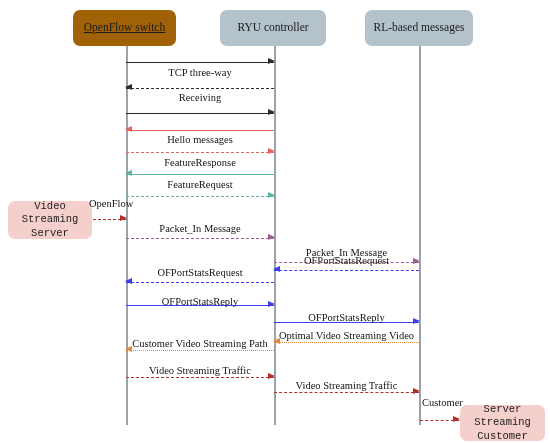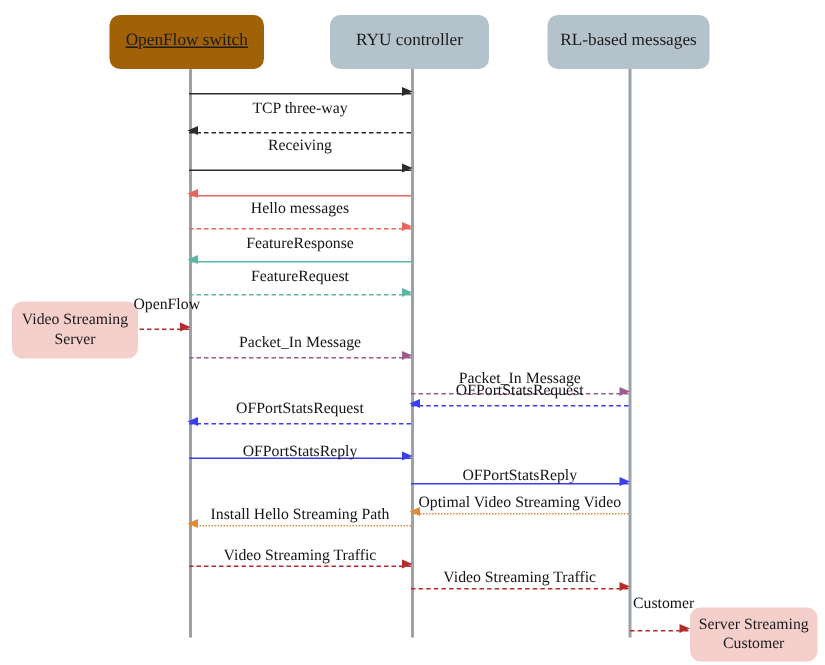--- a/index.html
+++ b/index.html
@@ -34,20 +34,21 @@
     position:absolute;
     background:#f5cfcc;
     border-radius:7px;
     display:flex;align-items:center;justify-content:center;
     text-align:center;
     font-size:10.5px;
     color:#1b1b1b;
     line-height:1.25;
     padding:0 4px;
     box-sizing:border-box;
+    font-family:Liberation Mono, monospace;
   }
 
   
   .msg{position:absolute;height:0;}
   .msg .line{
     position:absolute;left:0;top:0;
     height:0;
     width:100%;
   }
   .msg .line.solid{border-top-style:solid;border-top-width:1.3px;}
@@ -178,21 +179,21 @@
       <div class="msg-label" style="top: 313px; left: 346.5px; transform: translateX(-50%); color: rgb(20, 20, 20);">OFPortStatsReply</div>
       <div class="msg" style="left: 274px; top: 342px; width: 145px;">
         <div class="line dotted" style="border-top-color: rgb(224, 139, 58);"></div>
         <div class="arrowhead left" style="border-right-color: rgb(224, 139, 58);"></div>
       </div>
       <div class="msg-label" style="top: 331px; left: 346.5px; transform: translateX(-50%); color: rgb(20, 20, 20);">Optimal Video Streaming Video</div>
       <div class="msg" style="left: 126px; top: 350px; width: 148px;">
         <div class="line dotted" style="border-top-color: rgb(224, 139, 58);"></div>
         <div class="arrowhead left" style="border-right-color: rgb(224, 139, 58);"></div>
       </div>
-      <div class="msg-label" style="top: 339px; left: 200px; transform: translateX(-50%); color: rgb(20, 20, 20);">Install Hello Streaming Path</div>
+      <div class="msg-label" style="top: 339px; left: 200px; transform: translateX(-50%); color: rgb(20, 20, 20);">Customer Video Streaming Path</div>
       <div class="msg" style="left: 126px; top: 377px; width: 148px;">
         <div class="line dashed" style="border-top-color: rgb(181, 45, 42);"></div>
         <div class="arrowhead right" style="border-left-color: rgb(181, 45, 42);"></div>
       </div>
       <div class="msg-label" style="top: 366px; left: 200px; transform: translateX(-50%); color: rgb(20, 20, 20);">Video Streaming Traffic</div>
       <div class="msg" style="left: 274px; top: 392px; width: 145px;">
         <div class="line dashed" style="border-top-color: rgb(181, 45, 42);"></div>
         <div class="arrowhead right" style="border-left-color: rgb(181, 45, 42);"></div>
       </div>
       <div class="msg-label" style="top: 381px; left: 346.5px; transform: translateX(-50%); color: rgb(20, 20, 20);">Video Streaming Traffic</div>

